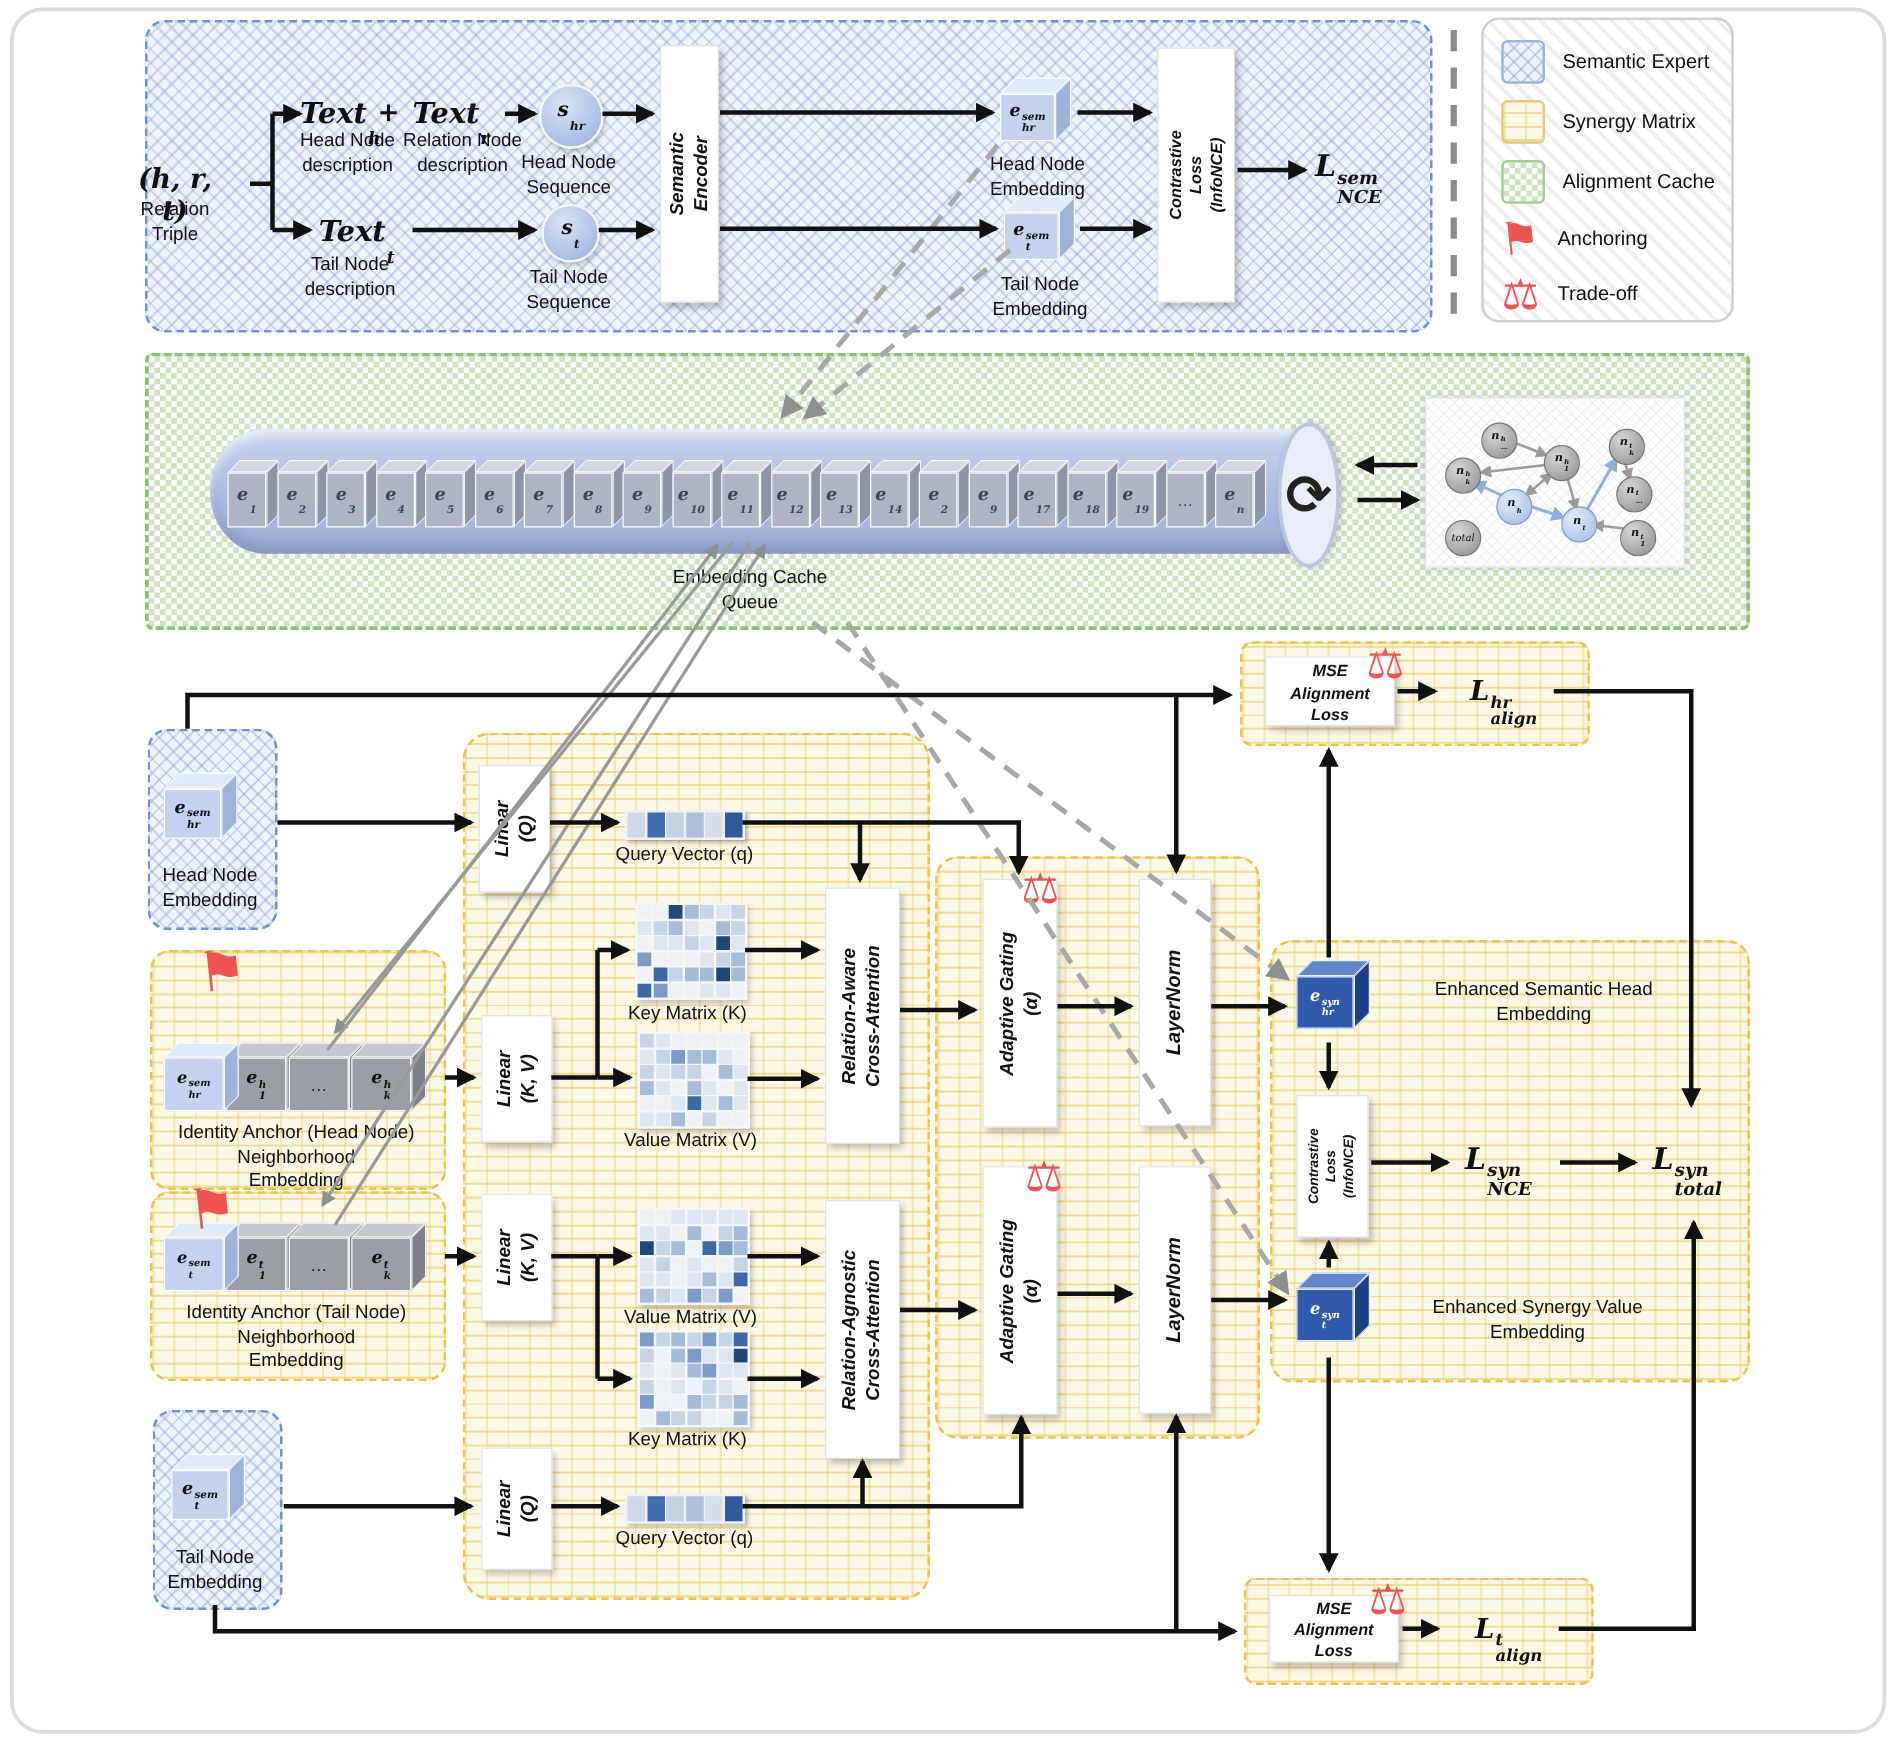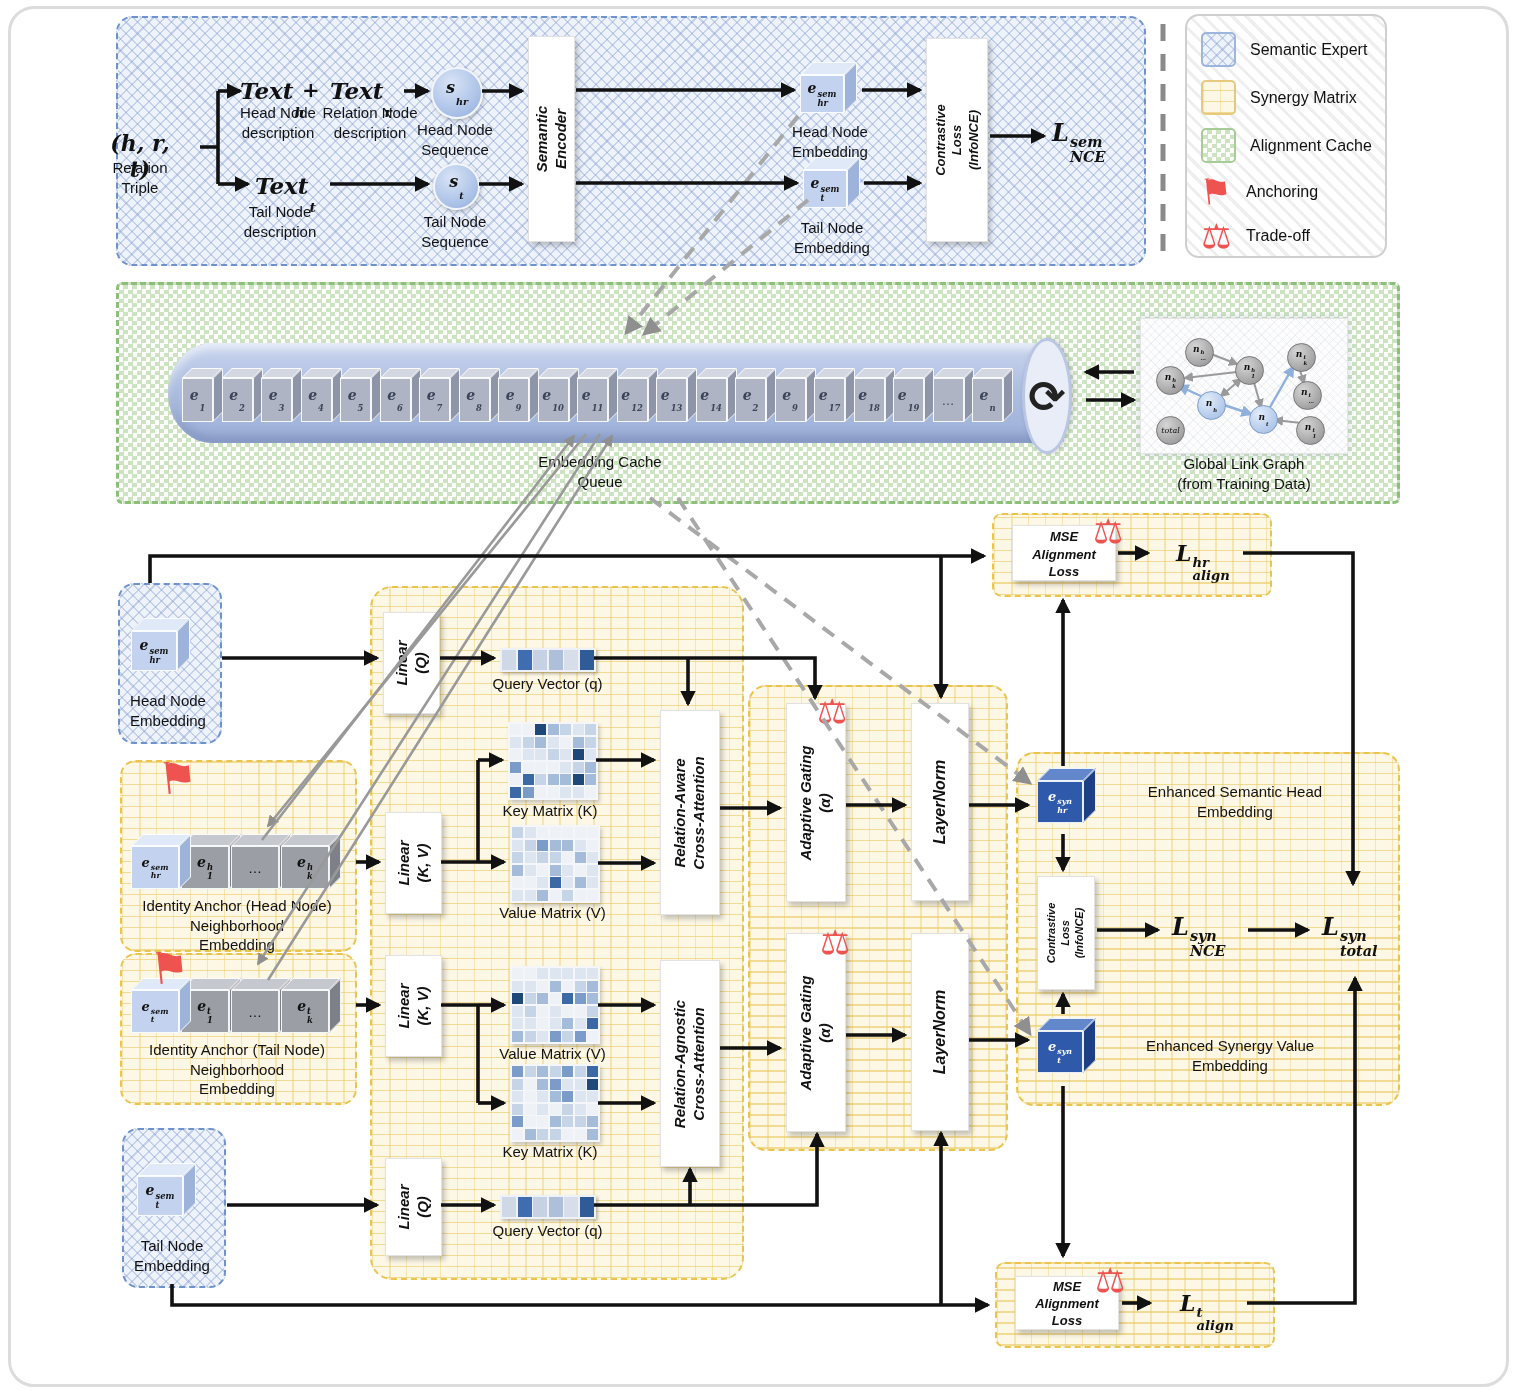--- a/index.html
+++ b/index.html
@@ -494,24 +494,20 @@
     <div class="gnode" style="left:155px;top:97px;">
         <span class="mv"><span>n</span><span class="ss">
             <span>t</span>
             <span>1</span>
           </span></span>
       </div>
     <div class="gnode" style="left:15px;top:97px;font-style:italic;font-size:8px;font-family:'DejaVu Serif',serif;">
         <span>total</span>
       </div>
   </div>
-  <div class="abs cap" style="left:1133px;top:454px;width:222px;">
-    <span>Global Link Graph</span>
-      <span>(from Training Data)</span>
-  </div>
 
   <div class="abs brick bd-yellow" style="left:992px;top:513px;width:276px;height:80px;border-radius:10px;"></div>
   <div class="abs wbox" style="left:1012px;top:525px;width:104px;height:56px;text-align:center;font-weight:bold;font-style:italic;font-size:13px;line-height:1.35;padding-top:2px;box-sizing:border-box;">
     <span>MSE</span><br><span>Alignment</span><br><span>Loss</span>
   </div>
   <div class="abs scale-ic" style="left:1093px;top:514px;z-index:8;">⚖</div>
   <div class="abs loss" style="left:1176px;top:540px;font-size:22px;">
     <span>L</span><span class="ss">
         <span>hr</span>
         <span>align</span>

